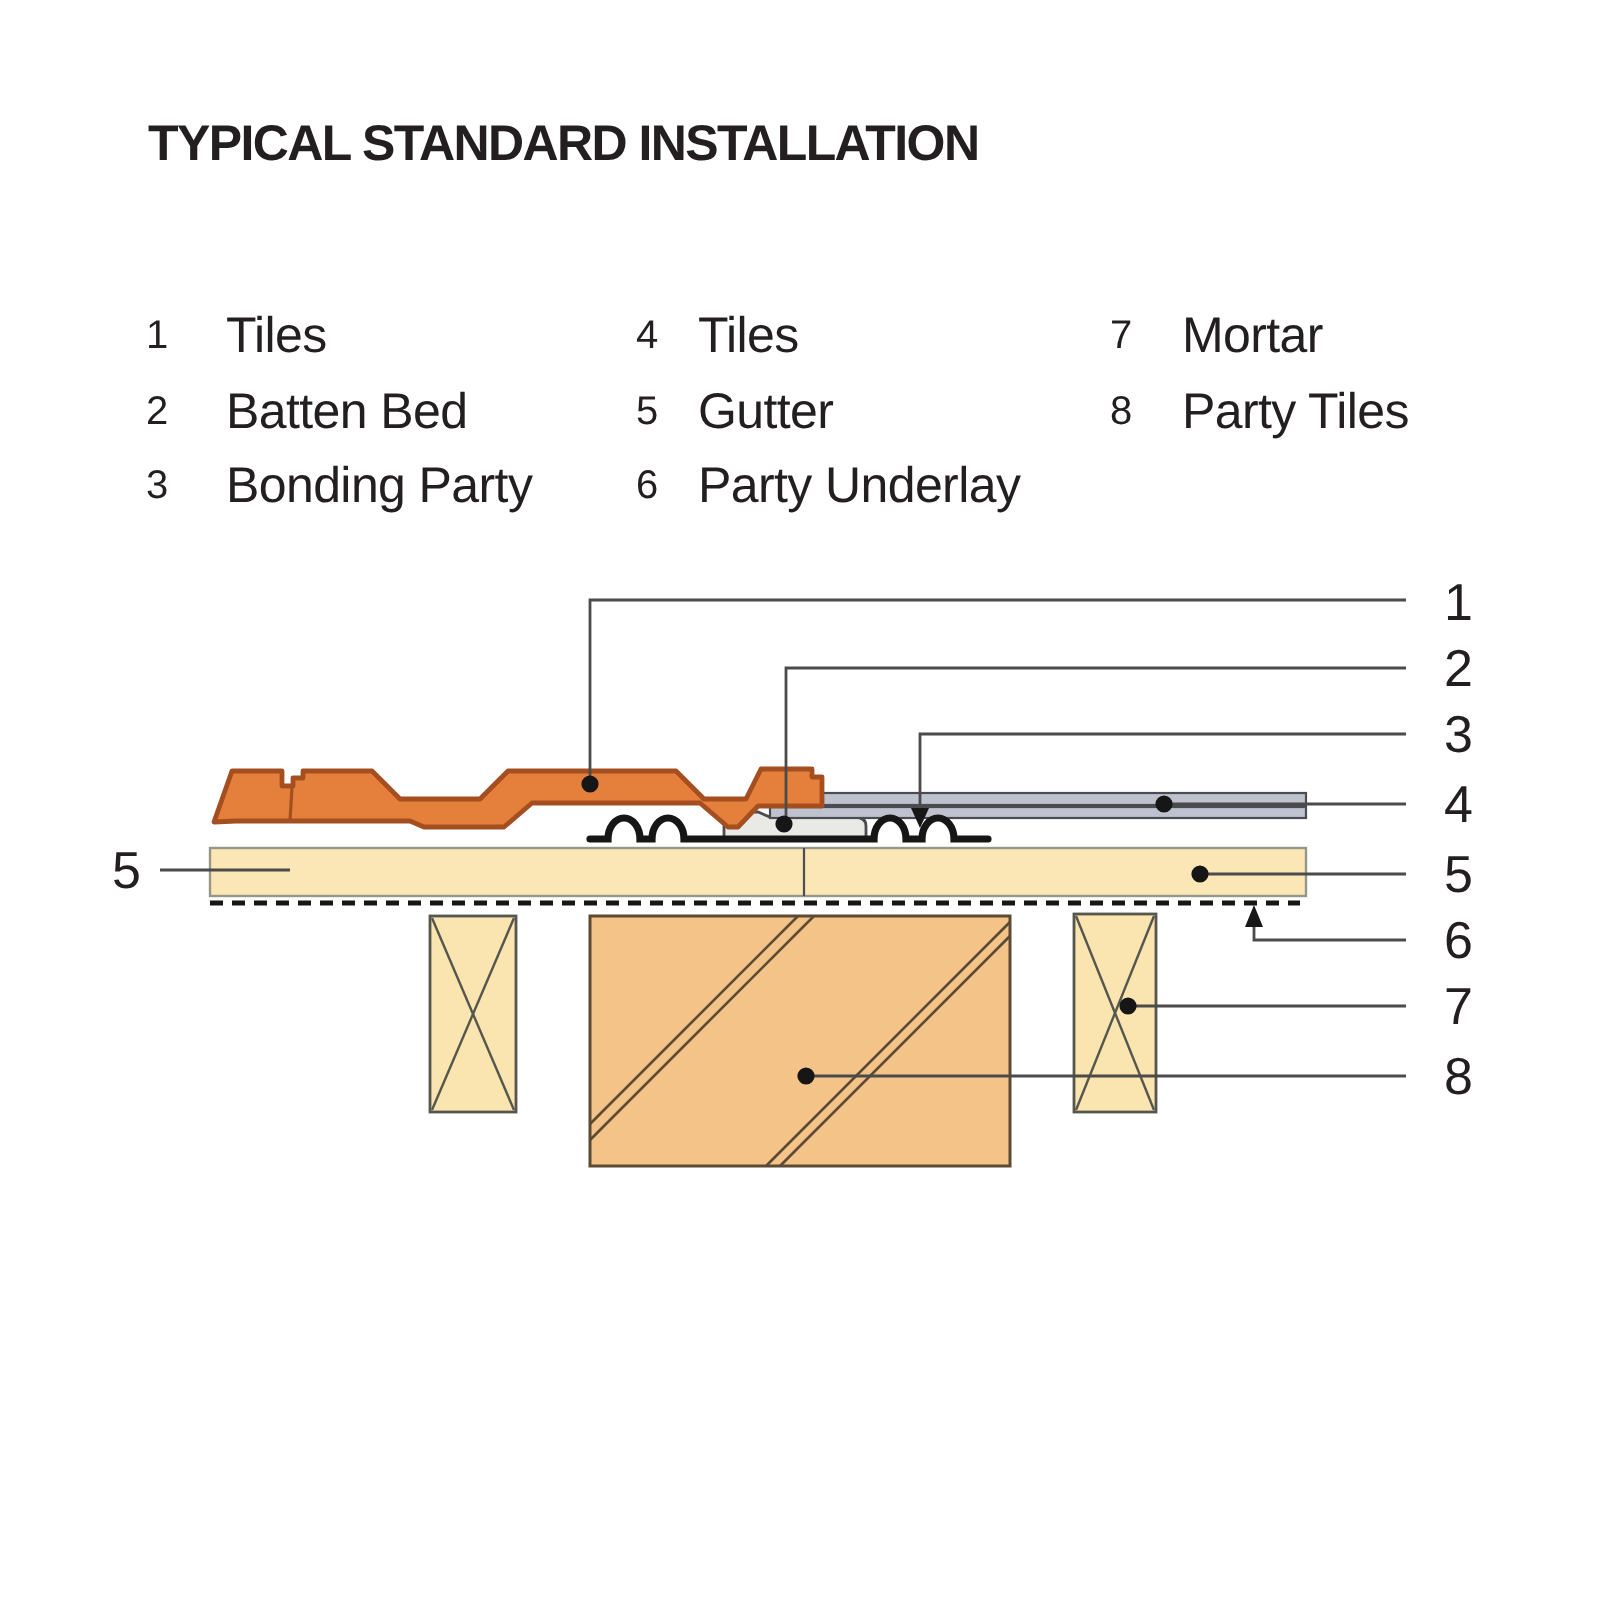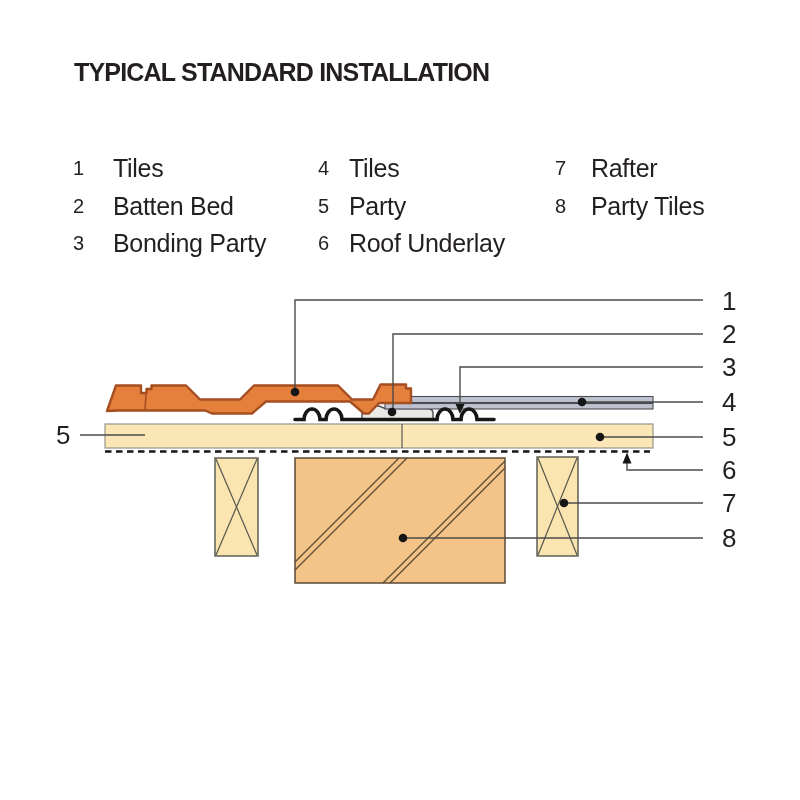--- a/index.html
+++ b/index.html
@@ -40,26 +40,26 @@
   <div class="abs legend-num" style="left:73px;top:155px">1</div>
   <div class="abs legend-label" style="left:113px;top:155px">Tiles</div>
   <div class="abs legend-num" style="left:73px;top:193px">2</div>
   <div class="abs legend-label" style="left:113px;top:193px">Batten Bed</div>
   <div class="abs legend-num" style="left:73px;top:230px">3</div>
   <div class="abs legend-label" style="left:113px;top:230px">Bonding Party</div>
 
   <div class="abs legend-num" style="left:318px;top:155px">4</div>
   <div class="abs legend-label" style="left:349px;top:155px">Tiles</div>
   <div class="abs legend-num" style="left:318px;top:193px">5</div>
-  <div class="abs legend-label" style="left:349px;top:193px">Party</div>
+  <div class="abs legend-label" style="left:349px;top:193px">Gutter</div>
   <div class="abs legend-num" style="left:318px;top:230px">6</div>
-  <div class="abs legend-label" style="left:349px;top:230px">Roof Underlay</div>
+  <div class="abs legend-label" style="left:349px;top:230px">Party Underlay</div>
 
   <div class="abs legend-num" style="left:555px;top:155px">7</div>
-  <div class="abs legend-label" style="left:591px;top:155px">Rafter</div>
+  <div class="abs legend-label" style="left:591px;top:155px">Mortar</div>
   <div class="abs legend-num" style="left:555px;top:193px">8</div>
   <div class="abs legend-label" style="left:591px;top:193px">Party Tiles</div>
 </div>
 
 <div>
   <div class="abs callout-num" style="left:722px;top:301px">1</div>
   <div class="abs callout-num" style="left:722px;top:334px">2</div>
   <div class="abs callout-num" style="left:722px;top:367px">3</div>
   <div class="abs callout-num" style="left:722px;top:402px">4</div>
   <div class="abs callout-num" style="left:722px;top:437px">5</div>

